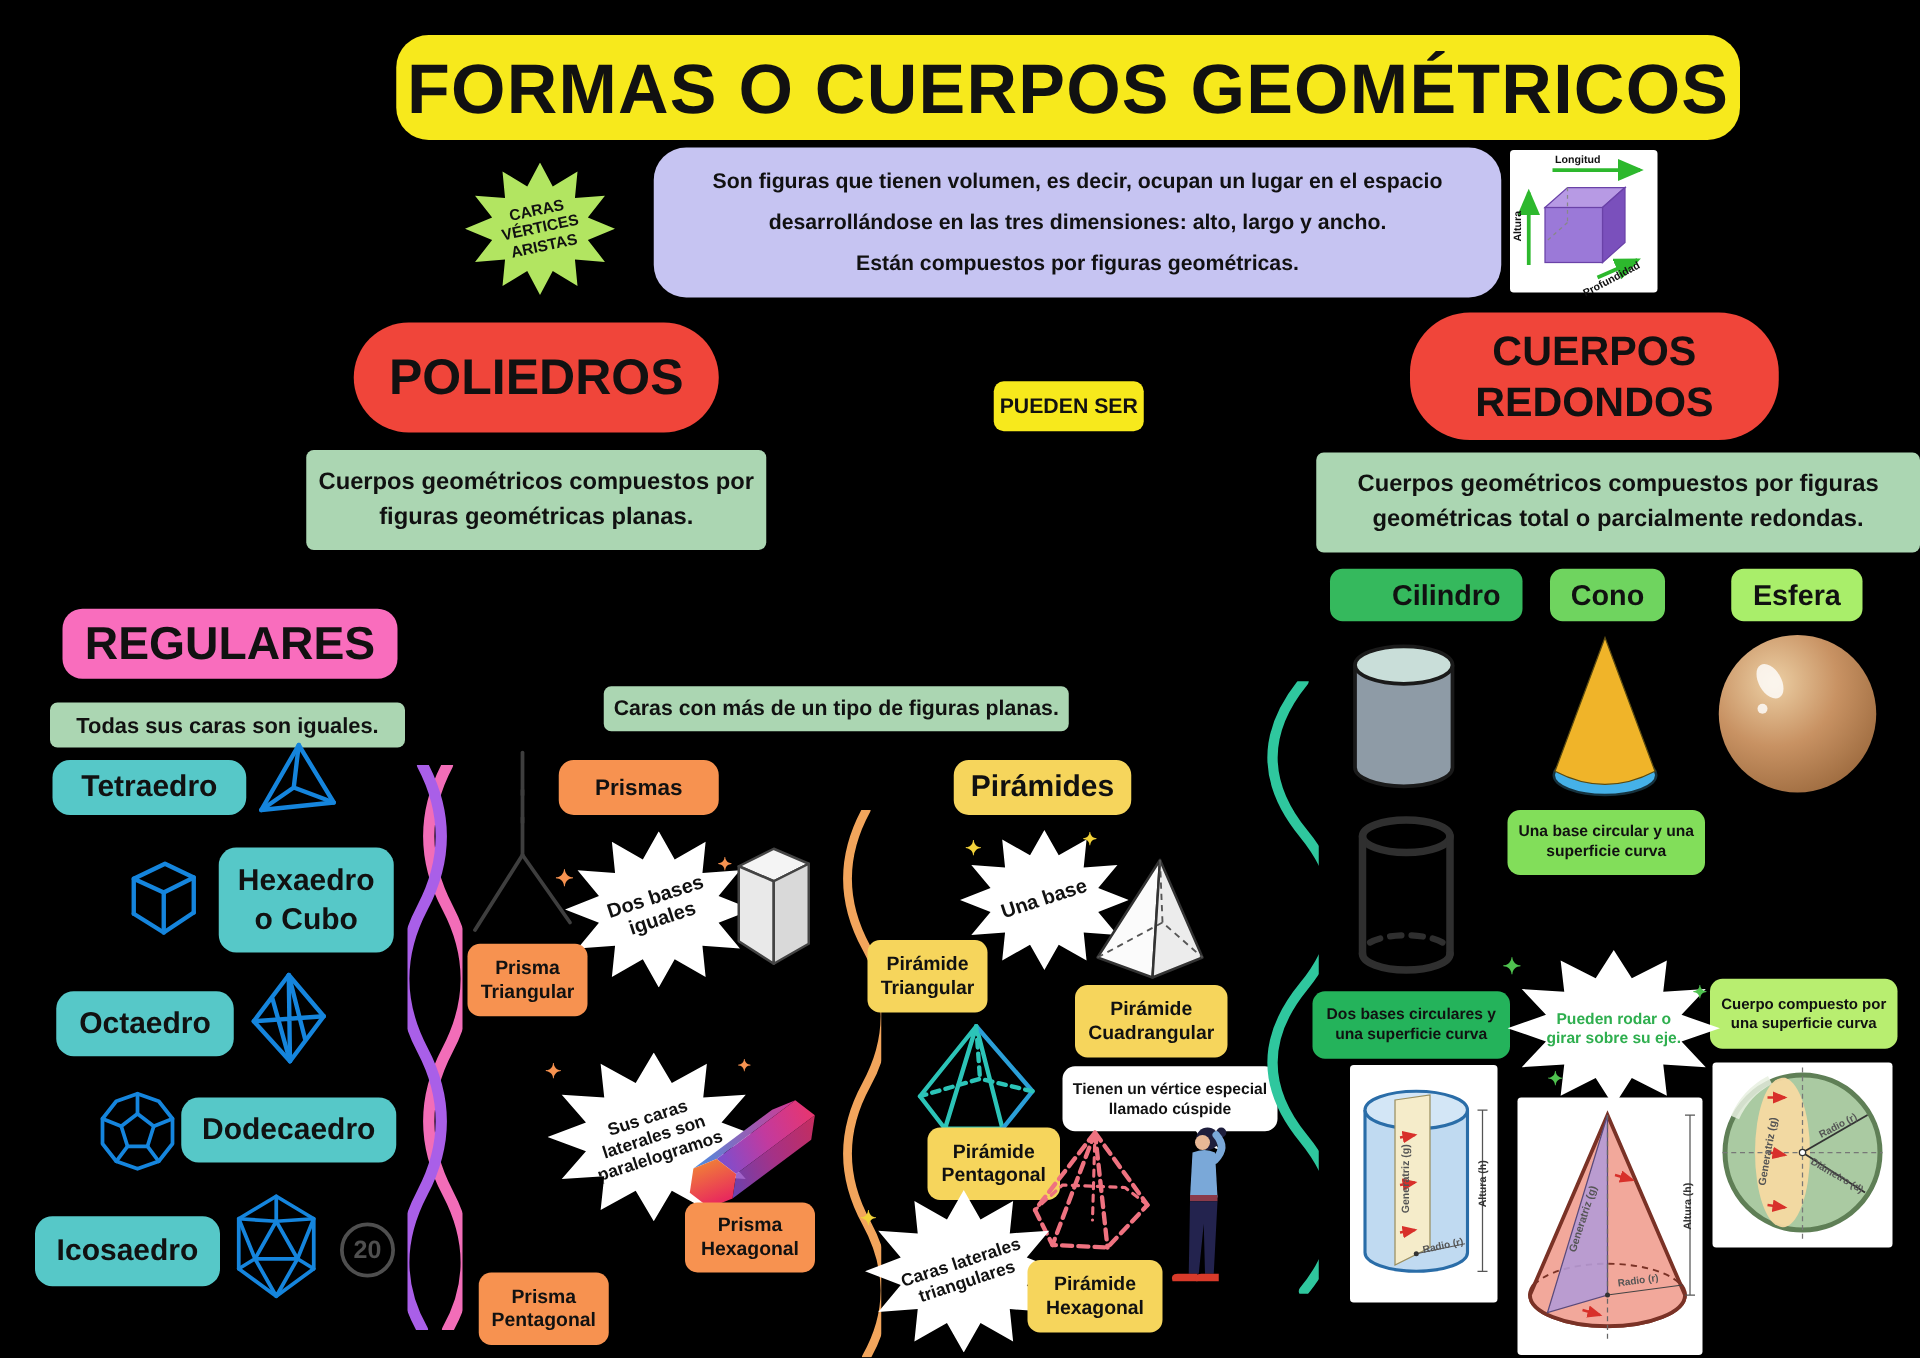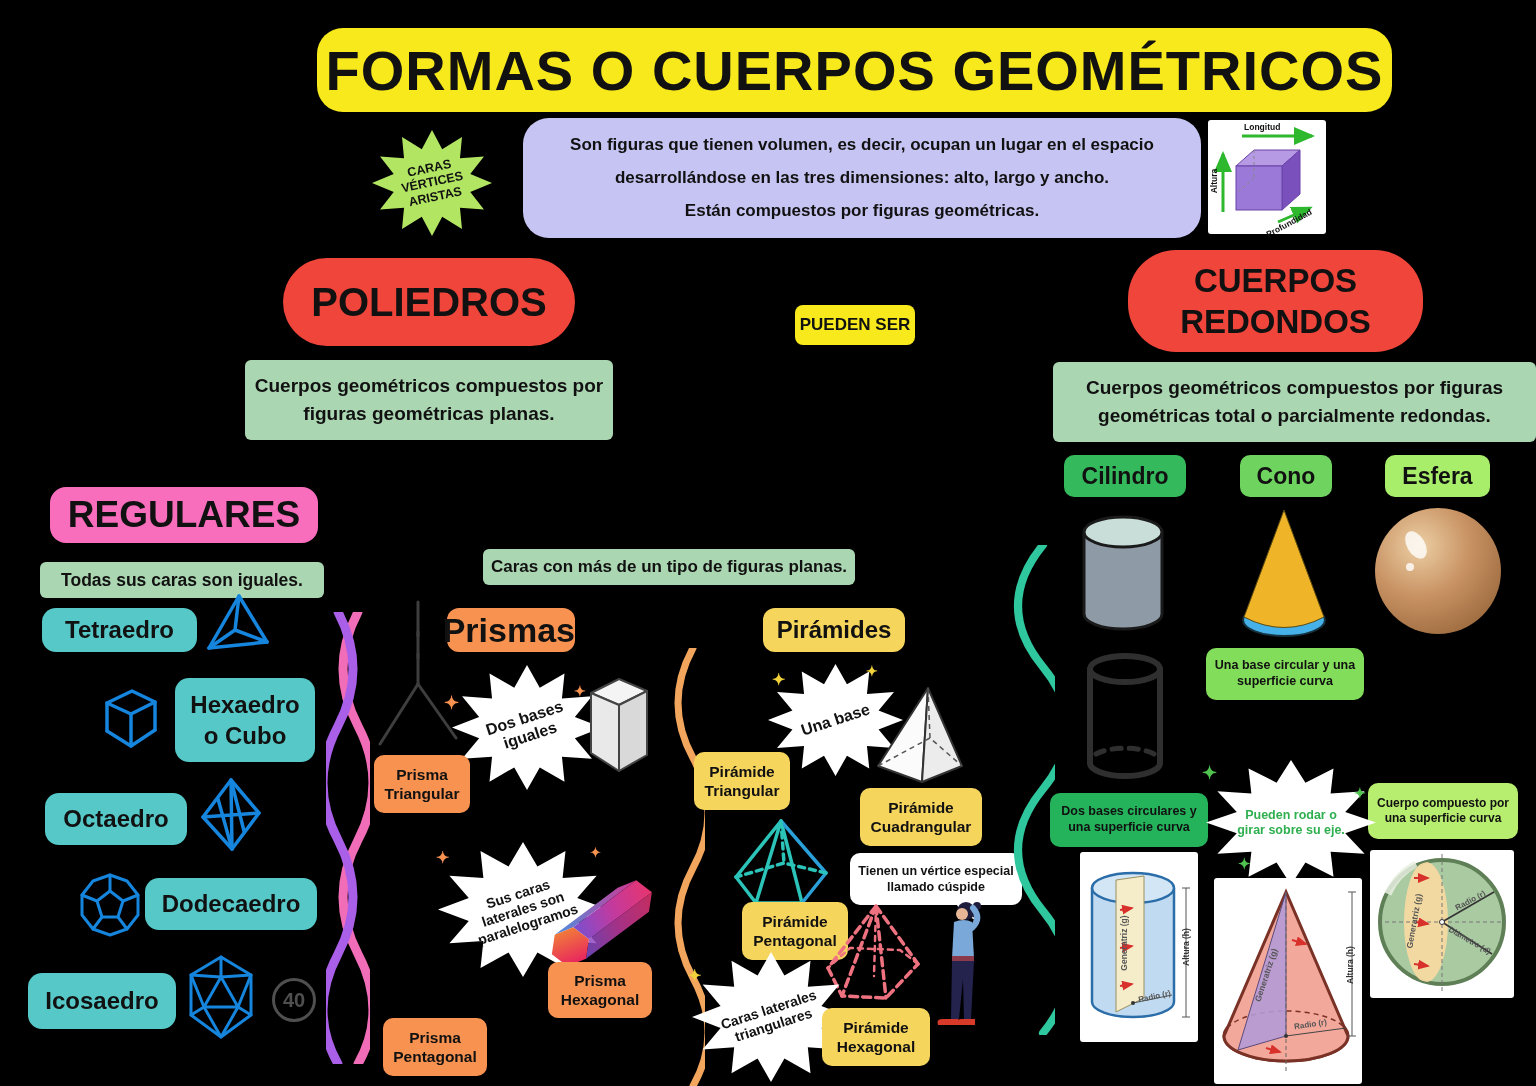--- a/index.html
+++ b/index.html
@@ -86,21 +86,21 @@
   </div>
 
   <div class="abs flexc green-note" style="left:245px;top:360px;width:368px;height:80px;font-size:19px;line-height:1.5;padding:0 8px;box-sizing:border-box;">
     <span>Cuerpos geométricos compuestos por figuras geométricas planas.</span>
   </div>
 
   <div class="abs flexc green-note" style="left:1053px;top:362px;width:483px;height:80px;font-size:19px;line-height:1.5;padding:0 10px;box-sizing:border-box;">
     <span>Cuerpos geométricos compuestos por figuras geométricas total o parcialmente redondas.</span>
   </div>
 
-  <div class="abs flexc" style="left:1064px;top:455px;width:122px;height:42px;background:#35b95d;border-radius:10px;font-weight:900;font-size:23px;">
+  <div class="abs flexc" style="left:1064px;top:455px;width:122px;height:42px;background:#35b95d;border-radius:10px;font-weight:900;font-size:23px;padding-left:32px;">
     <span>Cilindro</span>
   </div>
   <div class="abs flexc" style="left:1240px;top:455px;width:92px;height:42px;background:#6fd45f;border-radius:10px;font-weight:900;font-size:23px;">
     <span>Cono</span>
   </div>
   <div class="abs flexc" style="left:1385px;top:455px;width:105px;height:42px;background:#a9ee6a;border-radius:10px;font-weight:900;font-size:23px;">
     <span>Esfera</span>
   </div>
 
   <div class="abs flexc pink-bubble" style="left:50px;top:487px;width:268px;height:56px;">
@@ -157,33 +157,33 @@
     <span>Icosaedro</span>
   </div>
   <svg class="abs" style="left:186px;top:953px;" width="70" height="86" viewBox="0 0 70 86">
     <g fill="none" stroke="#1585dd" stroke-width="3" stroke-linejoin="round" stroke-linecap="round">
       <path d="M35,4 L65,22 L65,62 L35,84 L5,62 L5,22 Z"></path>
       <path d="M35,24 L52,54 L18,54 Z"></path>
       <path d="M35,4 L35,24 M65,22 L35,24 M65,22 L52,54 M65,62 L52,54 M35,84 L52,54 M35,84 L18,54 M5,62 L18,54 M5,22 L18,54 M5,22 L35,24"></path>
     </g>
   </svg>
   <div class="abs flexc badge20" style="left:272px;top:978px;width:38px;height:38px;">
-    <span>40</span>
+    <span>20</span>
   </div>
 
   <svg class="abs" style="left:326px;top:612px;" width="44" height="452" viewBox="0 0 44 452">
     <path d="M32,0 Q2,57 32,114 T32,228 T32,342 T32,452" fill="none" stroke="#f26db8" stroke-width="9" stroke-linecap="round"></path>
     <path d="M12,0 Q42,57 12,114 T12,228 T12,342 T12,452" fill="none" stroke="#a95fe8" stroke-width="9" stroke-linecap="round"></path>
   </svg>
 
   <div class="abs flexc green-note" style="left:483px;top:549px;width:372px;height:36px;font-size:17px;">
     <span>Caras con más de un tipo de figuras planas.</span>
   </div>
 
-  <div class="abs flexc orange-label" style="left:447px;top:608px;width:128px;height:44px;font-size:34px;font-weight:900;border-radius:12px;justify-content:flex-end;">
+  <div class="abs flexc orange-label" style="left:447px;top:608px;width:128px;height:44px;font-size:18px;font-weight:900;border-radius:12px;">
     <span>Prismas</span>
   </div>
 
   <svg class="abs" style="left:366px;top:598px;" width="100" height="160" viewBox="0 0 100 160">
     <g fill="none" stroke="#3e3e3e" stroke-width="3" stroke-linecap="round">
       <path d="M52,4 V86"></path>
         <path d="M52,86 L14,146"></path>
         <path d="M52,86 L90,140"></path>
       <path d="M52,34 v6 M52,56 v6" stroke-dasharray="4 5"></path>
     </g>

